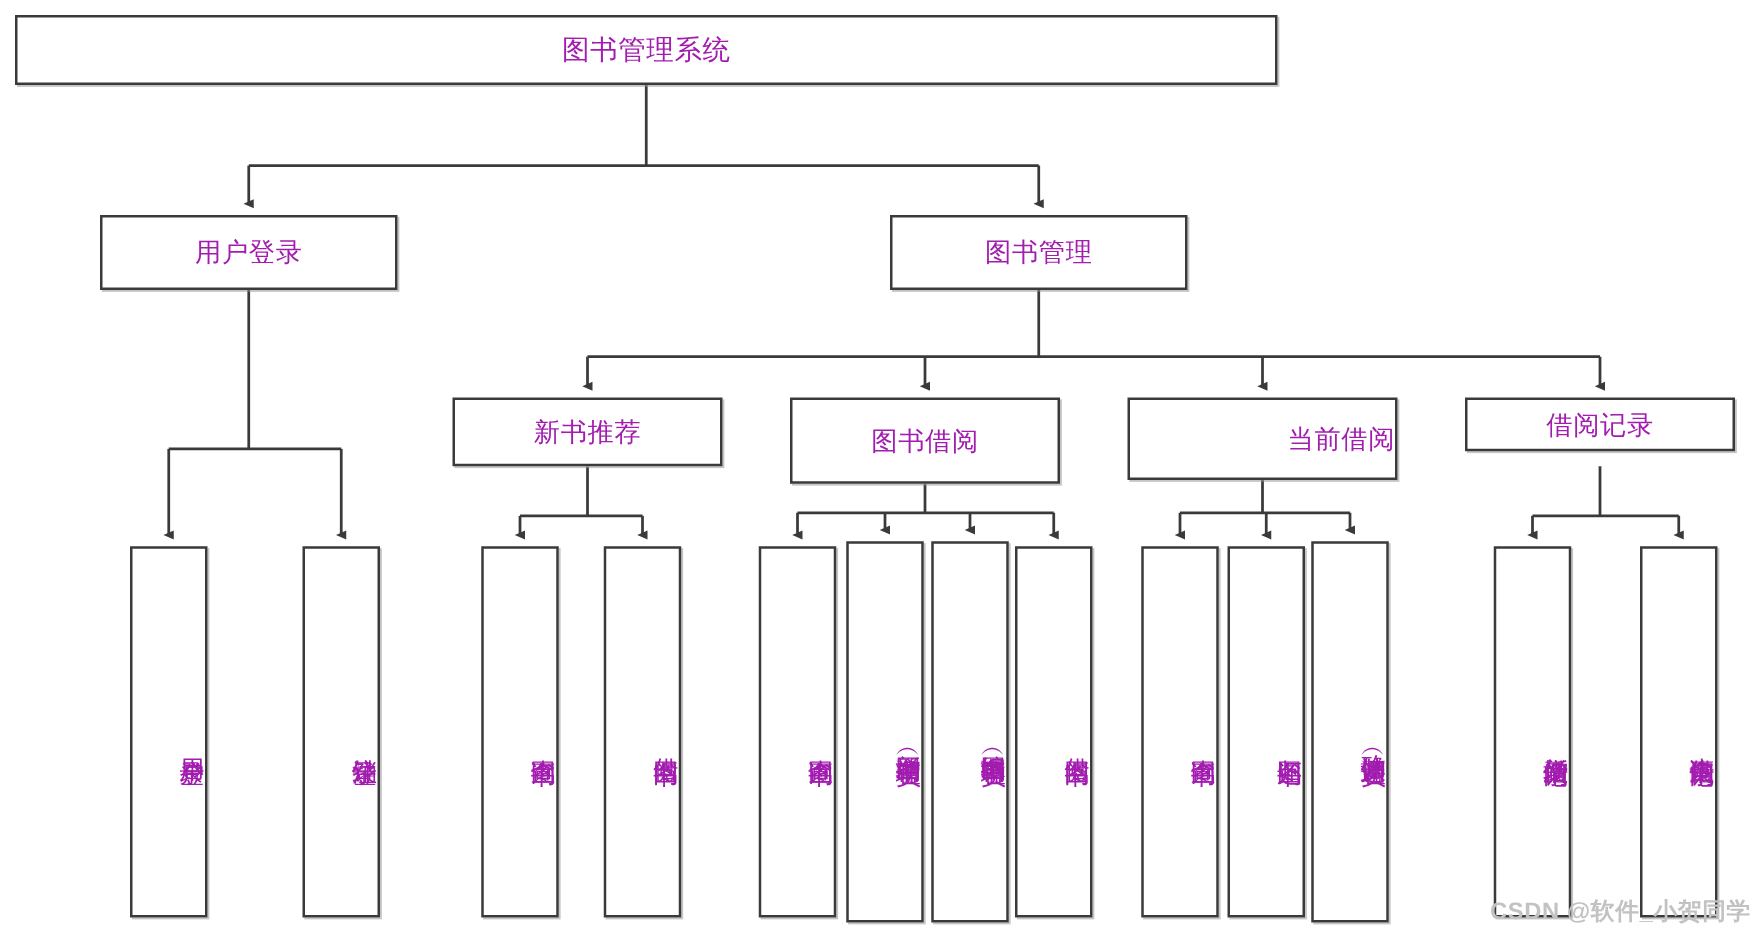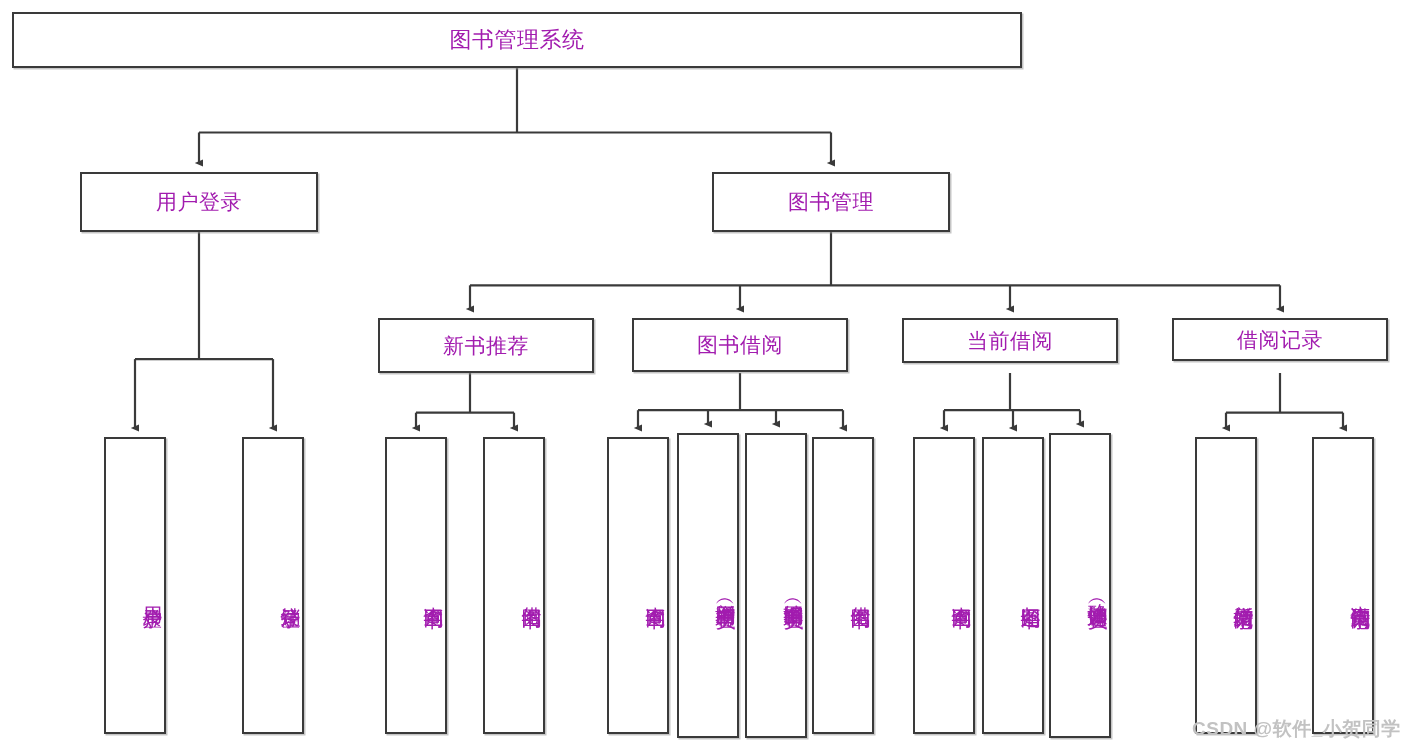--- a/index.html
+++ b/index.html
@@ -117,27 +117,27 @@
   <div id="node-layer">
       <div class="node node-h node-root" style="left: 12px; top: 12px; width: 1010px; height: 56px;">
         <span class="hlabel">图书管理系统</span>
       </div>
       <div class="node node-h node-l2" style="left: 80px; top: 172px; width: 238px; height: 60px;">
         <span class="hlabel">用户登录</span>
       </div>
       <div class="node node-h node-l2" style="left: 712px; top: 172px; width: 238px; height: 60px;">
         <span class="hlabel">图书管理</span>
       </div>
-      <div class="node node-h node-l3" style="left: 362px; top: 318px; width: 216px; height: 55px; margin-left: 16px;">
+      <div class="node node-h node-l3" style="left: 362px; top: 318px; width: 216px; height: 55px;">
         <span class="hlabel">新书推荐</span>
       </div>
-      <div class="node node-h node-l3" style="left: 632px; top: 318px; width: 216px; height: 54px;">
+      <div class="node node-h node-l3" style="left: 632px; top: 318px; width: 216px; height: 69px;">
         <span class="hlabel">图书借阅</span>
       </div>
-      <div class="node node-h node-l3" style="left: 902px; top: 318px; width: 216px; height: 45px;">
+      <div class="node node-h node-l3" style="left: 902px; top: 318px; width: 216px; height: 66px; justify-content: flex-end;">
         <span class="hlabel">当前借阅</span>
       </div>
       <div class="node node-h node-l3" style="left: 1172px; top: 318px; width: 216px; height: 43px;">
         <span class="hlabel">借阅记录</span>
       </div>
       <div class="node node-v node-leaf" style="left: 104px; top: 437px; width: 62px; height: 297px;">
         <span class="vlabel">用户登录</span>
       </div>
       <div class="node node-v node-leaf" style="left: 242px; top: 437px; width: 62px; height: 297px;">
         <span class="vlabel">注销登录</span>

